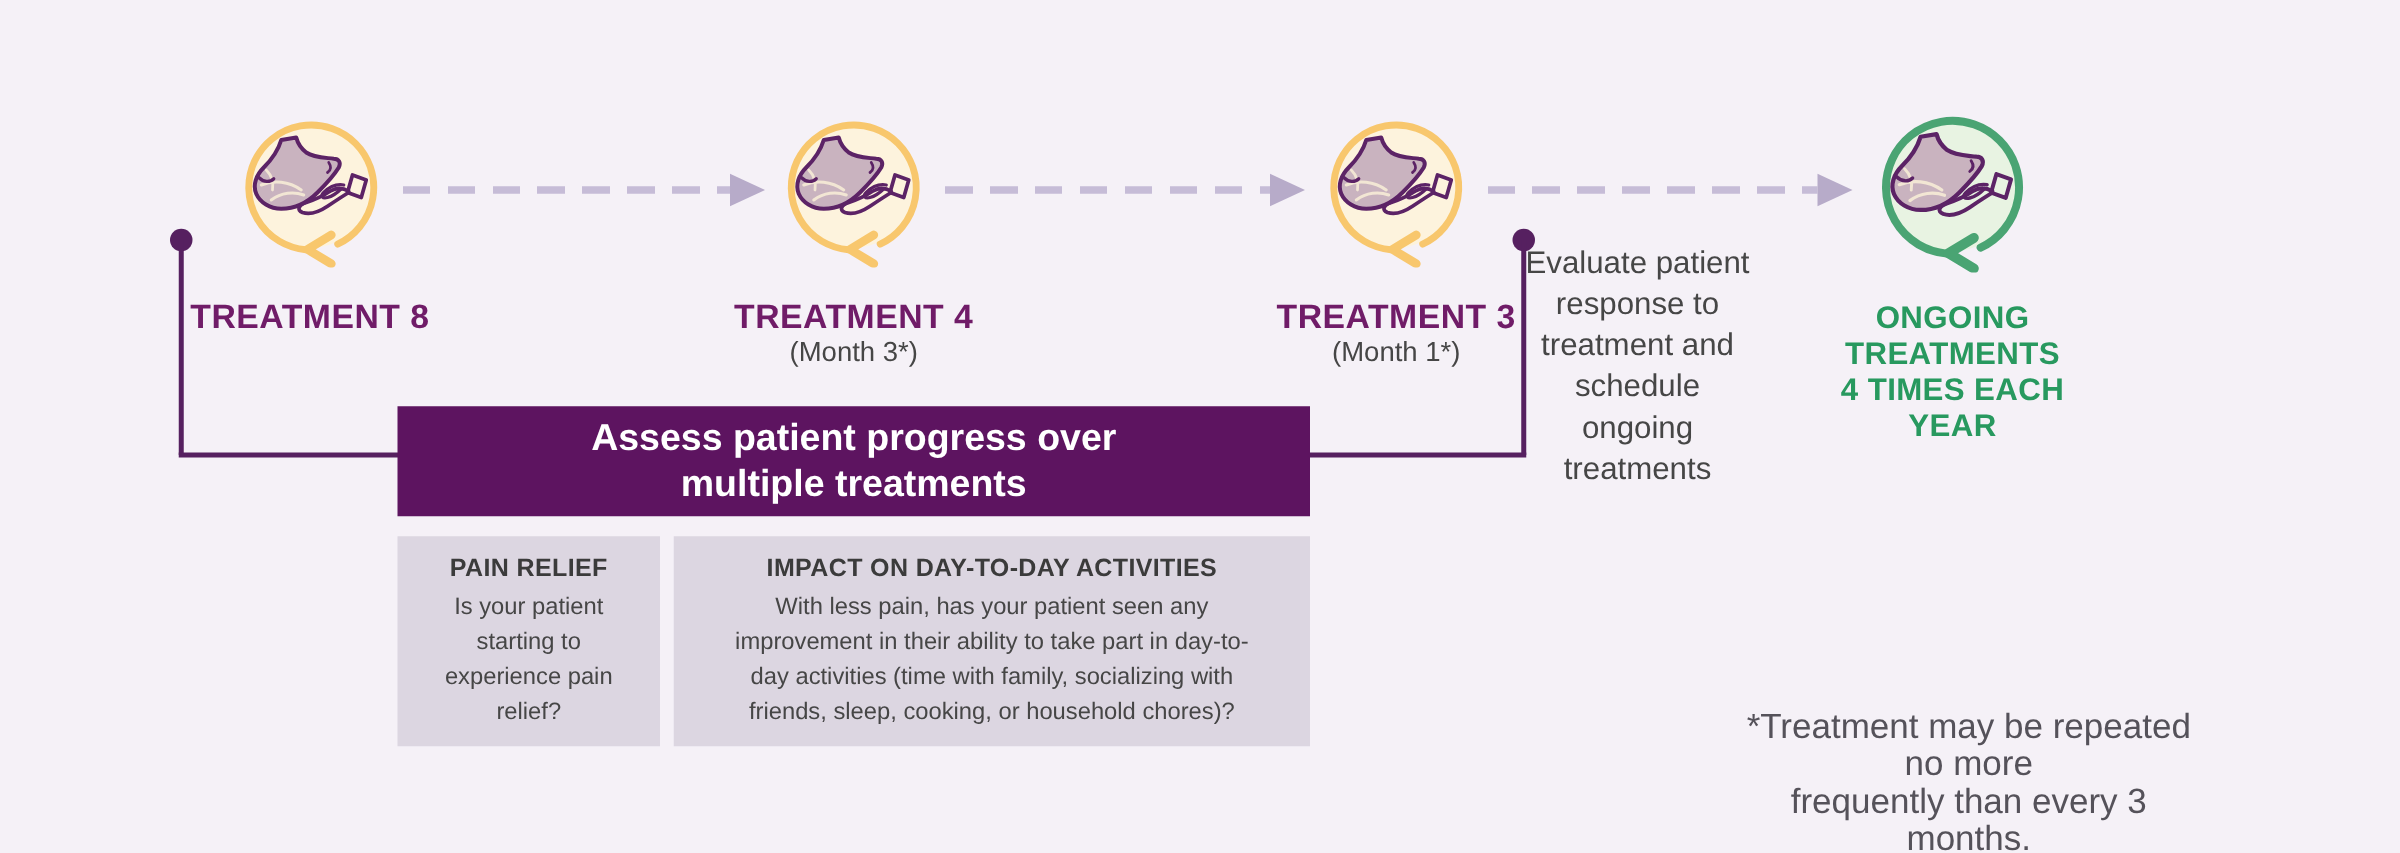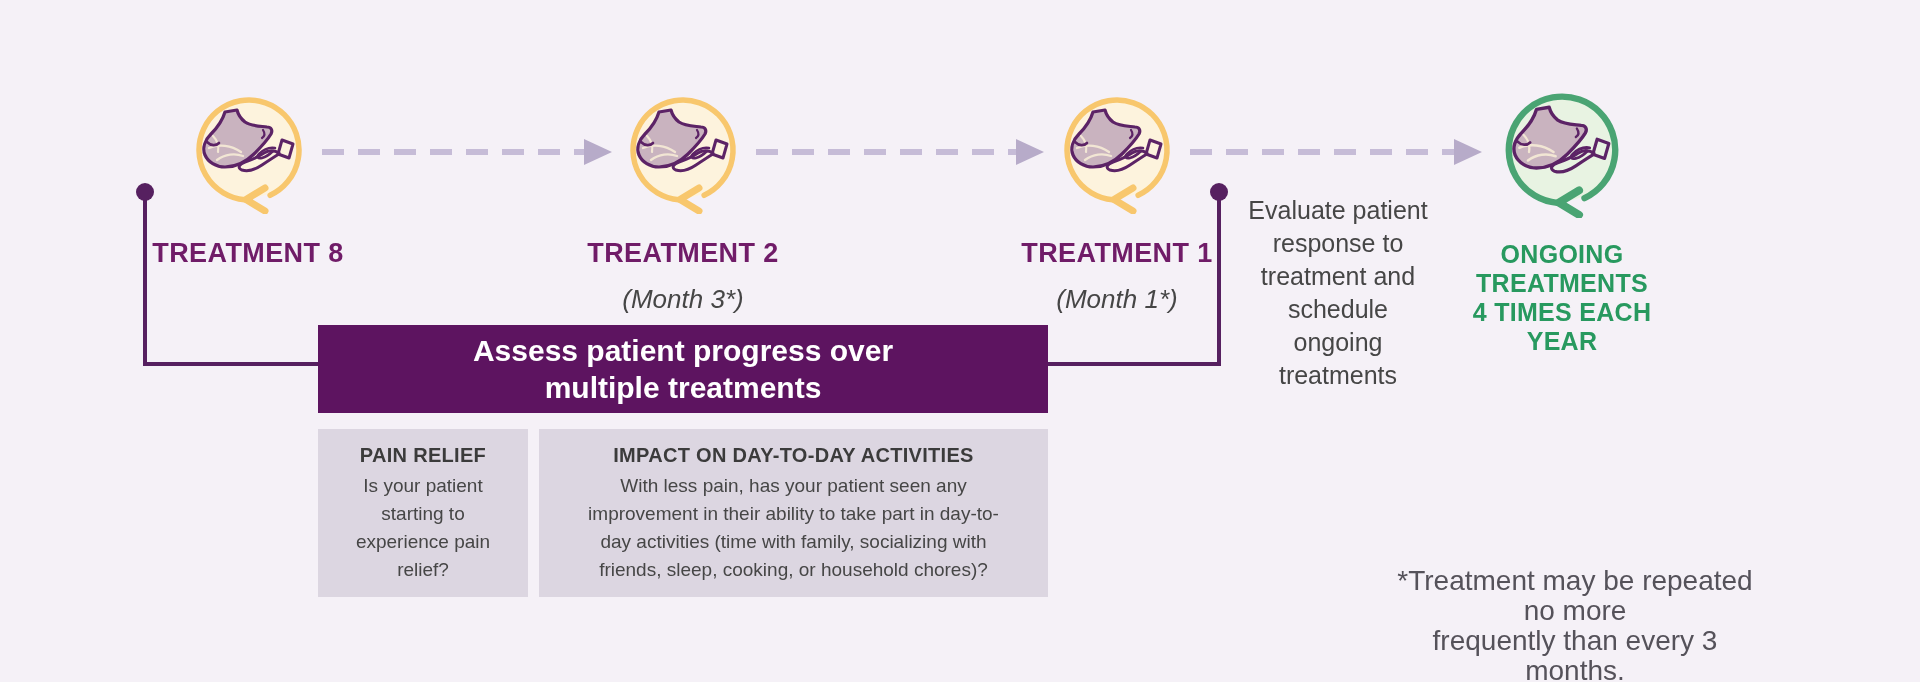--- a/index.html
+++ b/index.html
@@ -30,21 +30,21 @@
   .arrow-head{position:absolute;width:0;height:0;border-top:13px solid transparent;border-bottom:13px solid transparent;border-left:28px solid var(--c-dash_head);}
 
   
   .dot{position:absolute;width:18px;height:18px;border-radius:50%;background:var(--c-line);}
   .vline{position:absolute;width:4px;background:var(--c-line);}
   .hline{position:absolute;height:4px;background:var(--c-line);}
 
   
   .step-label{position:absolute;width:300px;text-align:center;}
   .step-title{font-size:27px;font-weight:bold;color:var(--c-label);letter-spacing:.4px;}
-  .step-sub{font-size:26px;color:var(--c-text_body);margin-top:15px;font-style:italic;}
+  .step-sub{font-size:22px;color:var(--c-text_body);margin-top:0;}
   .green-label{position:absolute;width:230px;text-align:center;font-size:25px;font-weight:bold;
     color:var(--c-green_text);line-height:29px;letter-spacing:.3px;}
 
   .evaluate-note{position:absolute;width:260px;text-align:center;font-size:25px;
     color:var(--c-text_body);line-height:33px;}
 
   
   .banner{position:absolute;left:318px;top:325px;width:730px;height:88px;background:var(--c-banner);
     display:flex;align-items:center;justify-content:center;}
   .banner-title{color:var(--c-white);font-size:30px;font-weight:bold;text-align:center;line-height:37px;}
@@ -122,33 +122,33 @@
   <div class="hline" style="left:143px;top:362px;width:177px"></div>
   <div class="dot" style="left:1210px;top:183px"></div>
   <div class="vline" style="left:1217px;top:192px;height:172px"></div>
   <div class="hline" style="left:1047px;top:362px;width:174px"></div>
 
   <div class="step-label" style="left:98px;top:238px">
     <div class="step-title">TREATMENT 8</div>
     <div class="step-sub"></div>
   </div>
   <div class="step-label" style="left:533px;top:238px">
-    <div class="step-title">TREATMENT 2</div>
+    <div class="step-title">TREATMENT 4</div>
     <div class="step-sub">(Month 3*)</div>
   </div>
   <div class="step-label" style="left:967px;top:238px">
-    <div class="step-title">TREATMENT 1</div>
+    <div class="step-title">TREATMENT 3</div>
     <div class="step-sub">(Month 1*)</div>
   </div>
   <div class="green-label pre" style="left:1447px;top:240px">ONGOING
 TREATMENTS
 4 TIMES EACH
 YEAR</div>
 
-  <div class="evaluate-note pre" style="left:1208px;top:194px">Evaluate patient
+  <div class="evaluate-note pre" style="left:1180px;top:194px">Evaluate patient
 response to
 treatment and
 schedule
 ongoing
 treatments</div>
 
   <div class="banner">
     <div class="banner-title pre">Assess patient progress over
 multiple treatments</div>
   </div>

